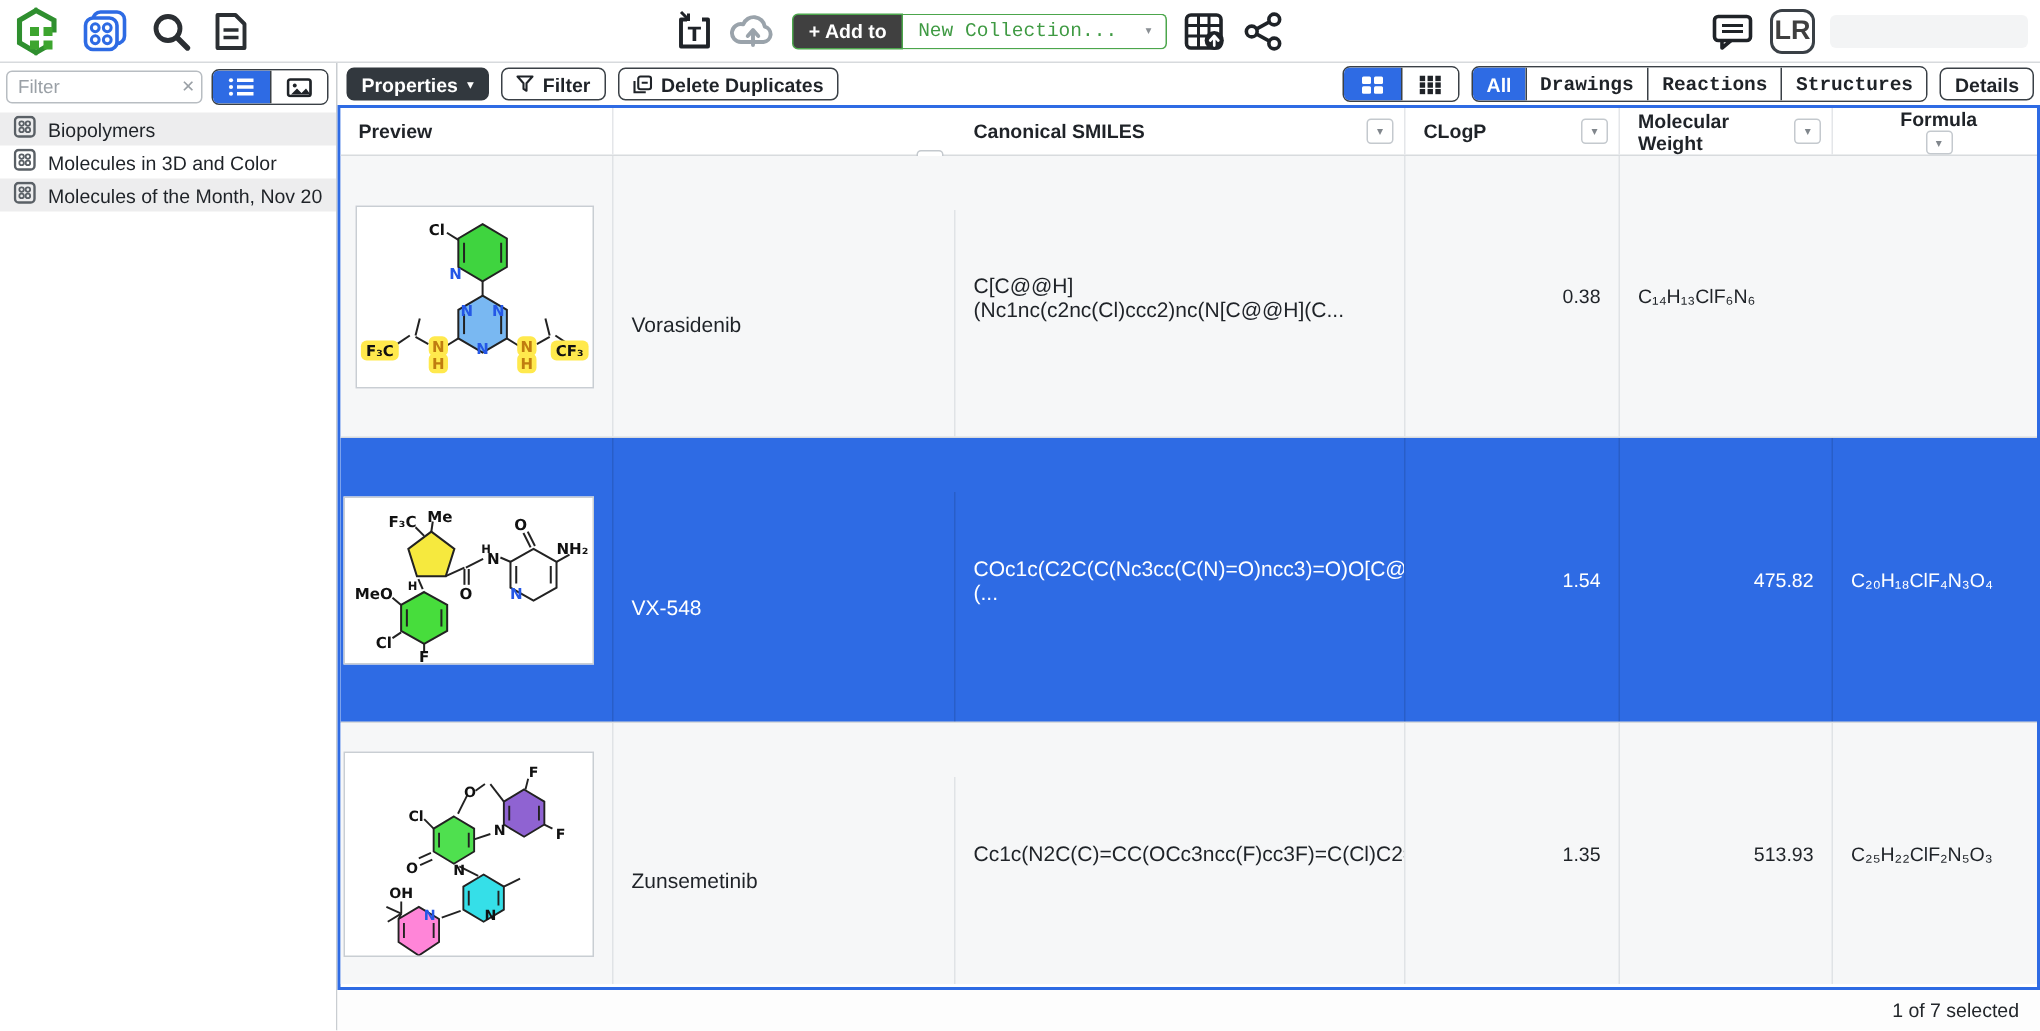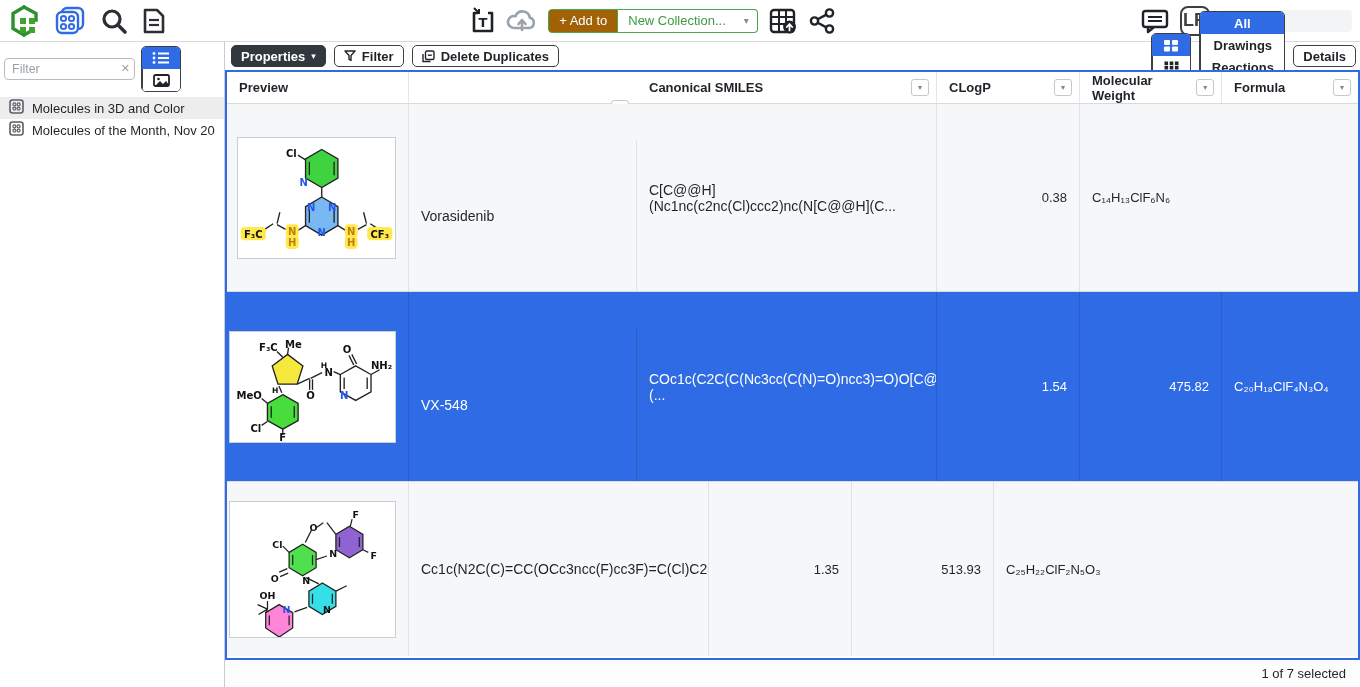--- a/index.html
+++ b/index.html
@@ -5,39 +5,39 @@
   * { box-sizing: border-box; margin: 0; padding: 0; }
   html,body { width:1360px; height:687px; overflow:hidden; }
   body { font-family:"Liberation Sans","DejaVu Sans",sans-serif; font-size:13px; color:#1f2328; background:#fff; }
 
   
   .topbar { height:42px; display:flex; align-items:center; justify-content:space-between; border-bottom:1px solid #d7dadd; padding:0 8px; background:#fff; }
   .tb-group { display:flex; align-items:center; gap:10px; }
   .tb-left { gap:14px; padding-left:2px; }
   .icon-btn { display:flex; align-items:center; justify-content:center; background:none; border:none; cursor:pointer; }
   .addto-wrap { display:flex; align-items:stretch; height:24px; }
-  .addto-btn { background:#a16207; color:#fff; border:1px solid #4ca64c; border-radius:4px 0 0 4px; font-size:13px; font-weight:normal; padding:0 10px; cursor:pointer; }
-  .collection-select { display:flex; align-items:center; gap:18px; background:#fff; border:1px solid #4ca64c; border-left:none; border-radius:0 4px 4px 0; color:#3f9a43; font-size:13px; padding:0 8px 0 10px; min-width:128px; cursor:pointer; }
+  .addto-btn { background:#404040; color:#fff; border:1px solid #4ca64c; border-radius:4px 0 0 4px; font-size:13px; font-weight:bold; padding:0 10px; cursor:pointer; }
+  .collection-select { display:flex; align-items:center; gap:18px; background:#fff; border:1px solid #4ca64c; border-left:none; border-radius:0 4px 4px 0; color:#3f9a43; font-size:13px; padding:0 8px 0 10px; min-width:128px; cursor:pointer;font-family:Liberation Mono, monospace; }
   .collection-select .caret { color:#8a8f94; font-size:10px; }
   .avatar { width:30px; height:30px; border:2px solid #3a4046; border-radius:8px; display:flex; align-items:center; justify-content:center; font-size:18px; font-weight:bold; color:#404040; background:#fff; cursor:pointer; }
   .redacted { width:132px; height:22px; background:#f3f4f5; border-radius:4px; }
 
   
   .body { display:flex; height:645px; }
 
   
   .sidebar { width:225px; border-right:1px solid #c9cdd1; background:#fff; display:flex; flex-direction:column; }
   .sidebar-controls { display:flex; align-items:center; gap:6px; padding:4px 4px 5px 4px; }
   .filter-wrap { position:relative; }
   .filter-input { width:131px; height:22px; border:1px solid #b8bdc2; border-radius:4px; padding:0 20px 0 7px; font-size:12.5px; color:#333; font-family:inherit; }
   .filter-input::placeholder { color:#9aa0a6; }
   .filter-clear { position:absolute; right:5px; top:4px; color:#9aa0a6; font-size:11px; cursor:pointer; }
-  .seg { display:inline-flex; border:1px solid #3a4046; border-radius:5px; overflow:hidden; background:#fff;flex-direction:column; }
+  .seg { display:inline-flex; border:1px solid #3a4046; border-radius:5px; overflow:hidden; background:#fff; }
   .seg button { background:#fff; border:none; display:flex; align-items:center; justify-content:center; cursor:pointer; }
-  .seg button + button { border-left:1px solid #3a4046; }
+  .seg button + button { border-left:1px solid #3a4046;font-family:Liberation Mono, monospace; }
   .seg button.sel { background:#2e6be4; }
   .view-toggle button { width:38px; height:22px; }
   .coll-list { }
   .coll-item { height:22px; display:flex; align-items:center; gap:8px; padding-left:9px; cursor:pointer; white-space:nowrap; overflow:hidden; }
   .coll-item:nth-child(odd) { background:#ededee; }
   .coll-item.sel { background:#2e6be4; color:#fff; font-weight:bold; }
   .coll-item .label { font-size:13px; }
 
   
   .main { flex:1; display:flex; flex-direction:column; min-width:0; }
@@ -46,21 +46,21 @@
   .btn { height:22px; display:inline-flex; align-items:center; gap:6px; border:1px solid #3a4046; border-radius:5px; background:#fff; color:#1f2328; font-size:13px; font-weight:bold; padding:0 9px; cursor:pointer; font-family:inherit; }
   .btn-dark { background:#32383e; border-color:#32383e; color:#fff; }
   .btn .caret { font-size:9px; }
   .seg-filters button { height:22px; padding:0 9px; font-size:13px; font-weight:bold; color:#1f2328; }
   .seg-filters button.sel { color:#fff; }
 
   
   .table-panel { flex:1; border:2px solid #2e6be4; display:flex; flex-direction:column; overflow:hidden; background:#fff; }
   .thead { height:32px; display:flex; border-bottom:1px solid #d8dbde; background:#fff; flex:0 0 auto; }
   .th { display:flex; align-items:center; justify-content:space-between; padding:0 7px 0 12px; font-weight:bold; font-size:13px; border-right:1px solid #e4e6e9; }
-  .th:last-child { border-right:none; }
+  .th:last-child { border-right:none;flex-direction:column; }
   .menu-btn { width:18px; height:17px; border:1px solid #c4c9ce; border-radius:3px; background:#fff; color:#80868c; font-size:8px; display:flex; align-items:center; justify-content:center; cursor:pointer; }
   .c-preview { width:182px; } .c-name { width:228px;margin-top:36px; } .c-smiles { width:300px; }
   .c-clogp { width:143px; } .c-mw { width:142px; } .c-formula { flex:1; }
   .trow { display:flex; background:#f6f7f8; border-bottom:1px solid #d8dbde; }
   .trow.r0 { height:188px; } .trow.r1 { height:190px; } .trow.r2 { height:174px; border-bottom:none; }
   .trow.sel { background:#2e6be4; color:#fff; }
   .td { display:flex; align-items:center; padding:0 12px; border-right:1px solid #e0e3e6; overflow:hidden; }
   .trow.sel .td { border-right-color:rgba(0,0,0,0.12); }
   .td:last-child { border-right:none; }
   .td.num { justify-content:flex-end; }
@@ -192,20 +192,32 @@
         <button>
           <svg width="17" height="13" viewBox="0 0 17 13">
             <rect x="1" y="1" width="15" height="11" rx="1.5" fill="none" stroke="#1f2328" stroke-width="1.8"></rect>
             <circle cx="5.5" cy="5" r="1.3" fill="#1f2328"></circle>
             <path d="M3,11 l4,-4 3,3 3,-3 3,4 z" fill="#1f2328"></path>
           </svg>
         </button>
       </span>
     </div>
     <div class="coll-list">
+      <div class="coll-item">
+        <span>
+          <svg width="15" height="15" viewBox="0 0 15 15">
+              <rect x="1" y="1" width="13" height="13" rx="2.5" fill="none" stroke="#5a6066" stroke-width="1.6"></rect>
+              <circle cx="5.4" cy="5.4" r="1.5" fill="none" stroke="#5a6066" stroke-width="1.2"></circle>
+              <circle cx="9.6" cy="5.4" r="1.5" fill="none" stroke="#5a6066" stroke-width="1.2"></circle>
+              <circle cx="5.4" cy="9.6" r="1.5" fill="none" stroke="#5a6066" stroke-width="1.2"></circle>
+              <circle cx="9.6" cy="9.6" r="1.5" fill="none" stroke="#5a6066" stroke-width="1.2"></circle>
+            </svg>
+        </span>
+        <span class="label">Biopolymers</span>
+      </div>
       <div class="coll-item">
         <span>
           <svg width="15" height="15" viewBox="0 0 15 15">
               <rect x="1" y="1" width="13" height="13" rx="2.5" fill="none" stroke="#5a6066" stroke-width="1.6"></rect>
               <circle cx="5.4" cy="5.4" r="1.5" fill="none" stroke="#5a6066" stroke-width="1.2"></circle>
               <circle cx="9.6" cy="5.4" r="1.5" fill="none" stroke="#5a6066" stroke-width="1.2"></circle>
               <circle cx="5.4" cy="9.6" r="1.5" fill="none" stroke="#5a6066" stroke-width="1.2"></circle>
               <circle cx="9.6" cy="9.6" r="1.5" fill="none" stroke="#5a6066" stroke-width="1.2"></circle>
             </svg>
         </span>
@@ -436,20 +448,21 @@
                 <text x="86" y="32.6" text-anchor="middle" font-size="10.5" font-weight="bold" fill="#111" font-family="&quot;DejaVu Sans&quot;,sans-serif">O</text>
                 <text x="46" y="50.6" text-anchor="middle" font-size="10.5" font-weight="bold" fill="#111" font-family="&quot;DejaVu Sans&quot;,sans-serif">Cl</text>
                 <text x="43" y="88.6" text-anchor="middle" font-size="10.5" font-weight="bold" fill="#111" font-family="&quot;DejaVu Sans&quot;,sans-serif">O</text>
                 <text x="108" y="60.6" text-anchor="middle" font-size="10.5" font-weight="bold" fill="#111" font-family="&quot;DejaVu Sans&quot;,sans-serif">N</text>
                 <text x="78" y="90.6" text-anchor="middle" font-size="10.5" font-weight="bold" fill="#111" font-family="&quot;DejaVu Sans&quot;,sans-serif">N</text>
                 <text x="101" y="123.6" text-anchor="middle" font-size="10.5" font-weight="bold" fill="#111" font-family="&quot;DejaVu Sans&quot;,sans-serif">N</text>
                 <text x="56" y="123.6" text-anchor="middle" font-size="10.5" font-weight="bold" fill="#2457e6" font-family="&quot;DejaVu Sans&quot;,sans-serif">N</text>
                 <text x="35" y="107.6" text-anchor="middle" font-size="10.5" font-weight="bold" fill="#111" font-family="&quot;DejaVu Sans&quot;,sans-serif">OH</text>
               </svg></div>
           </div>
+        <div class="td c-name">Zunsemetinib</div>
         <div class="td c-smiles">Cc1c(N2C(C)=CC(OCc3ncc(F)cc3F)=C(Cl)C2=...</div>
         <div class="td c-clogp num">1.35</div>
         <div class="td c-mw num">513.93</div>
         <div class="td c-formula">C₂₅H₂₂ClF₂N₅O₃</div>
       </div>
     </div>
 
     <div class="statusbar">
       <span>1 of 7 selected</span>
     </div>

